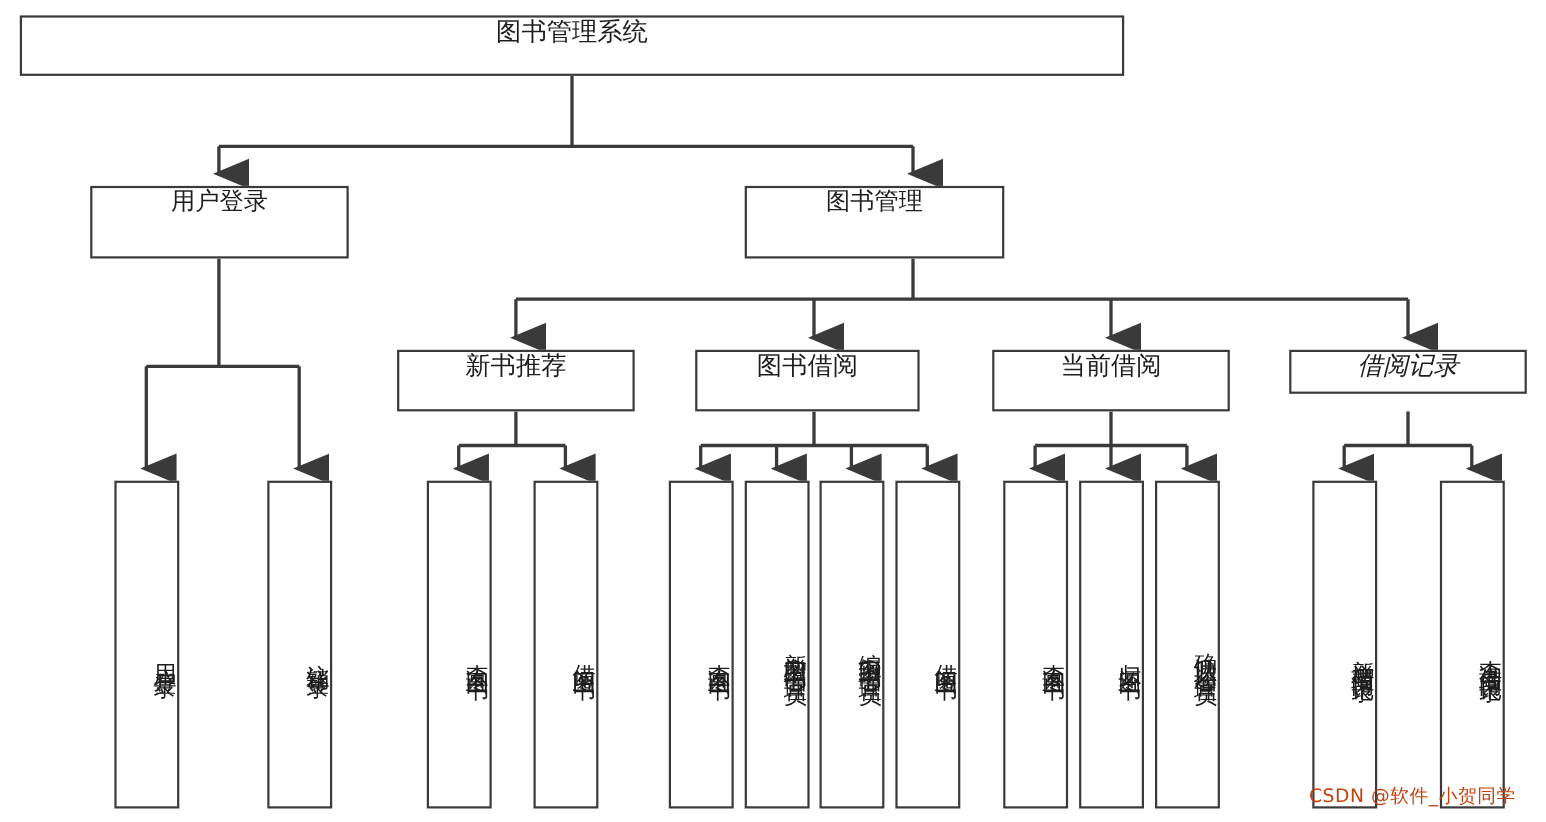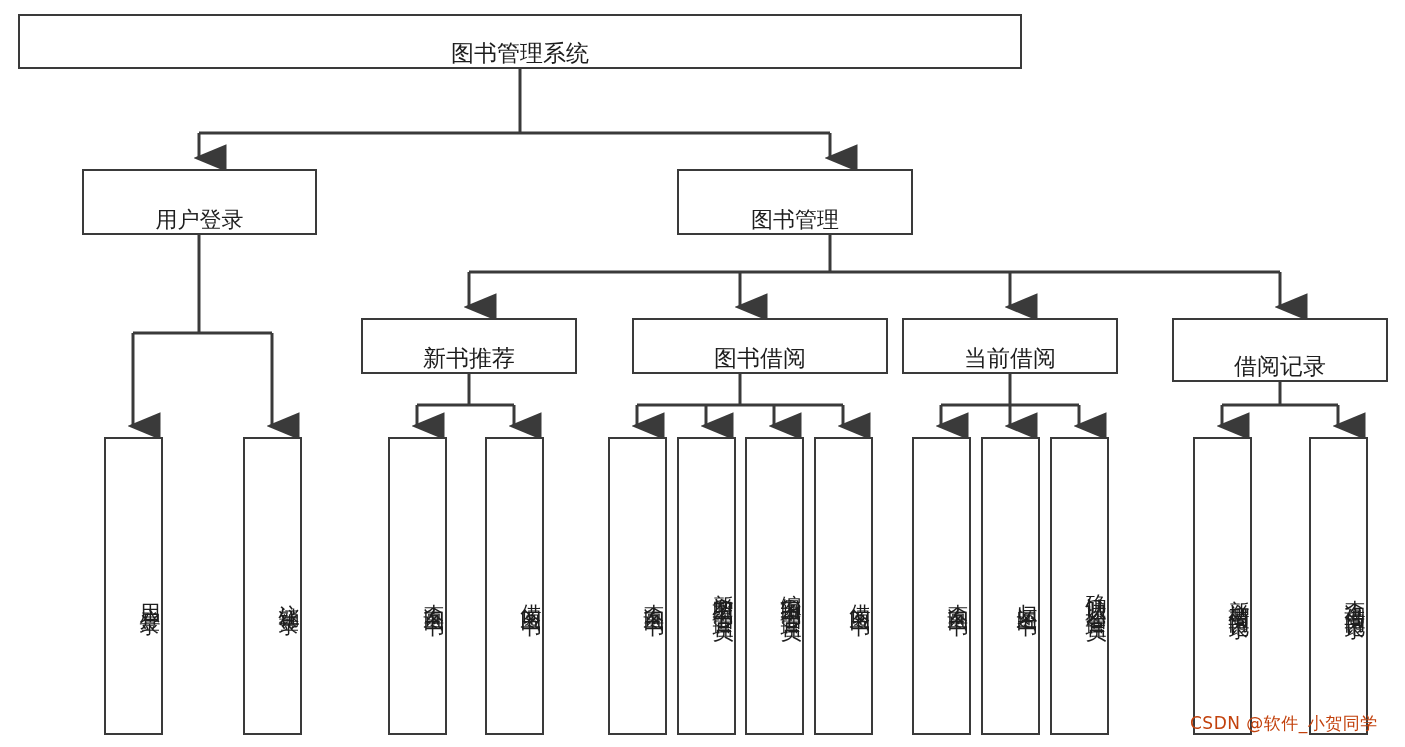--- a/index.html
+++ b/index.html
@@ -25,21 +25,21 @@
     width: 1405px;
     height: 747px;
     pointer-events: none;
   }
   .node {
     position: absolute;
     box-sizing: border-box;
     background: #ffffff;
     border: 2px solid #3a3a3a;
     display: flex;
-    align-items: flex-end;
+    align-items: flex-start;
     justify-content: center;
     text-align: center;
     color: #1d1d1d;
     z-index: 2;
   }
   .node .lbl {
     display: block;
     line-height: 1.18;
     white-space: nowrap;
   }
@@ -134,27 +134,27 @@
   <div class="node node-l2" style="left:82px; top:169px; width:235px; height:66px;">
     <span class="lbl">用户登录</span>
   </div>
   <div class="node node-l2" style="left:677px; top:169px; width:236px; height:66px;">
     <span class="lbl">图书管理</span>
   </div>
 
   <div class="node node-l3" style="left:361px; top:318px; width:216px; height:56px;">
     <span class="lbl">新书推荐</span>
   </div>
-  <div class="node node-l3" style="left:632px; top:318px; width:256px; height:56px;">
+  <div class="node node-l3" style="left:632px; top:318px; width:204px; height:56px;">
     <span class="lbl">图书借阅</span>
   </div>
   <div class="node node-l3" style="left:902px; top:318px; width:216px; height:56px;">
     <span class="lbl">当前借阅</span>
   </div>
-  <div class="node node-l3" style="left:1172px; top:318px; width:216px; height:64px;">
+  <div class="node node-l3" style="left:1172px; top:318px; width:216px; height:40px;font-style:italic;">
     <span class="lbl">借阅记录</span>
   </div>
 
   <div class="node node-leaf" style="left:104px; top:437px; width:59px; height:298px;">
     <span class="lbl">用户登录</span>
   </div>
   <div class="node node-leaf" style="left:243px; top:437px; width:59px; height:298px;">
     <span class="lbl">注销登录</span>
   </div>
 

